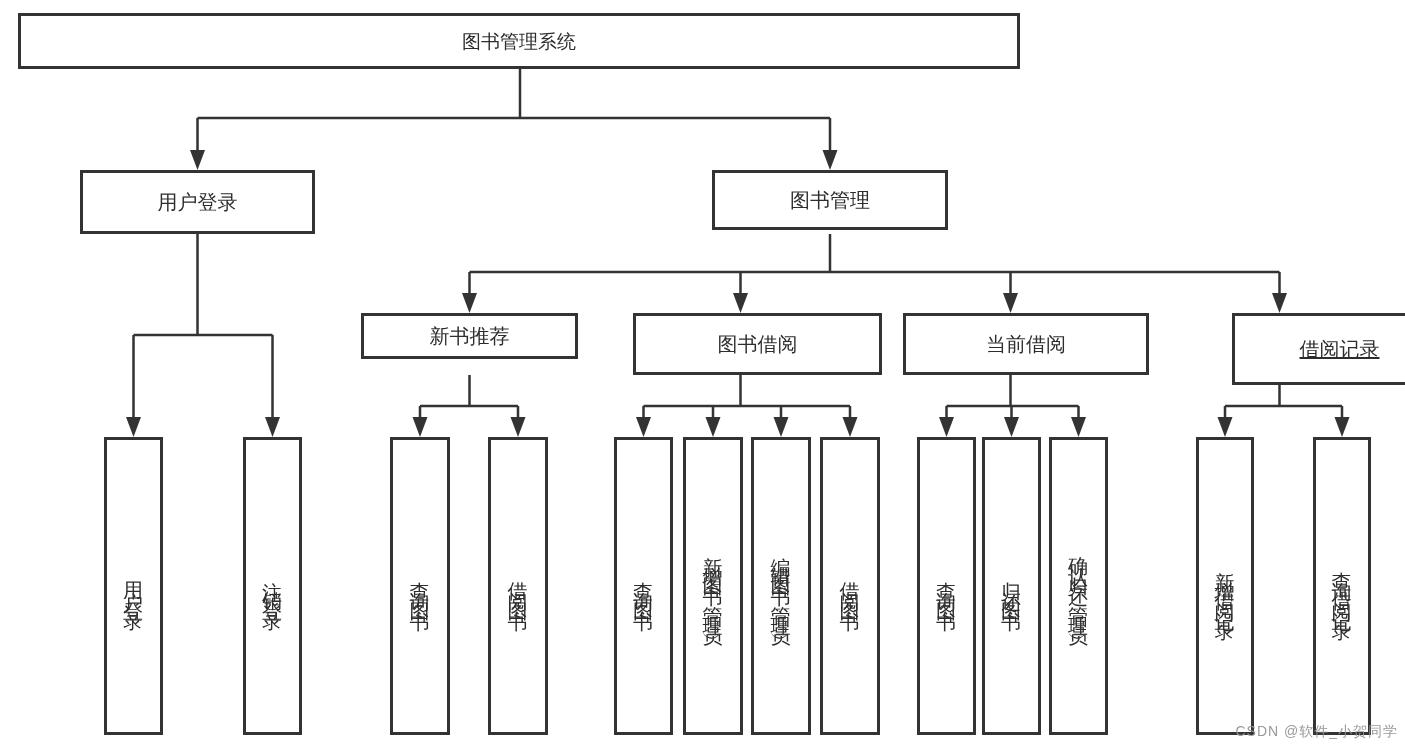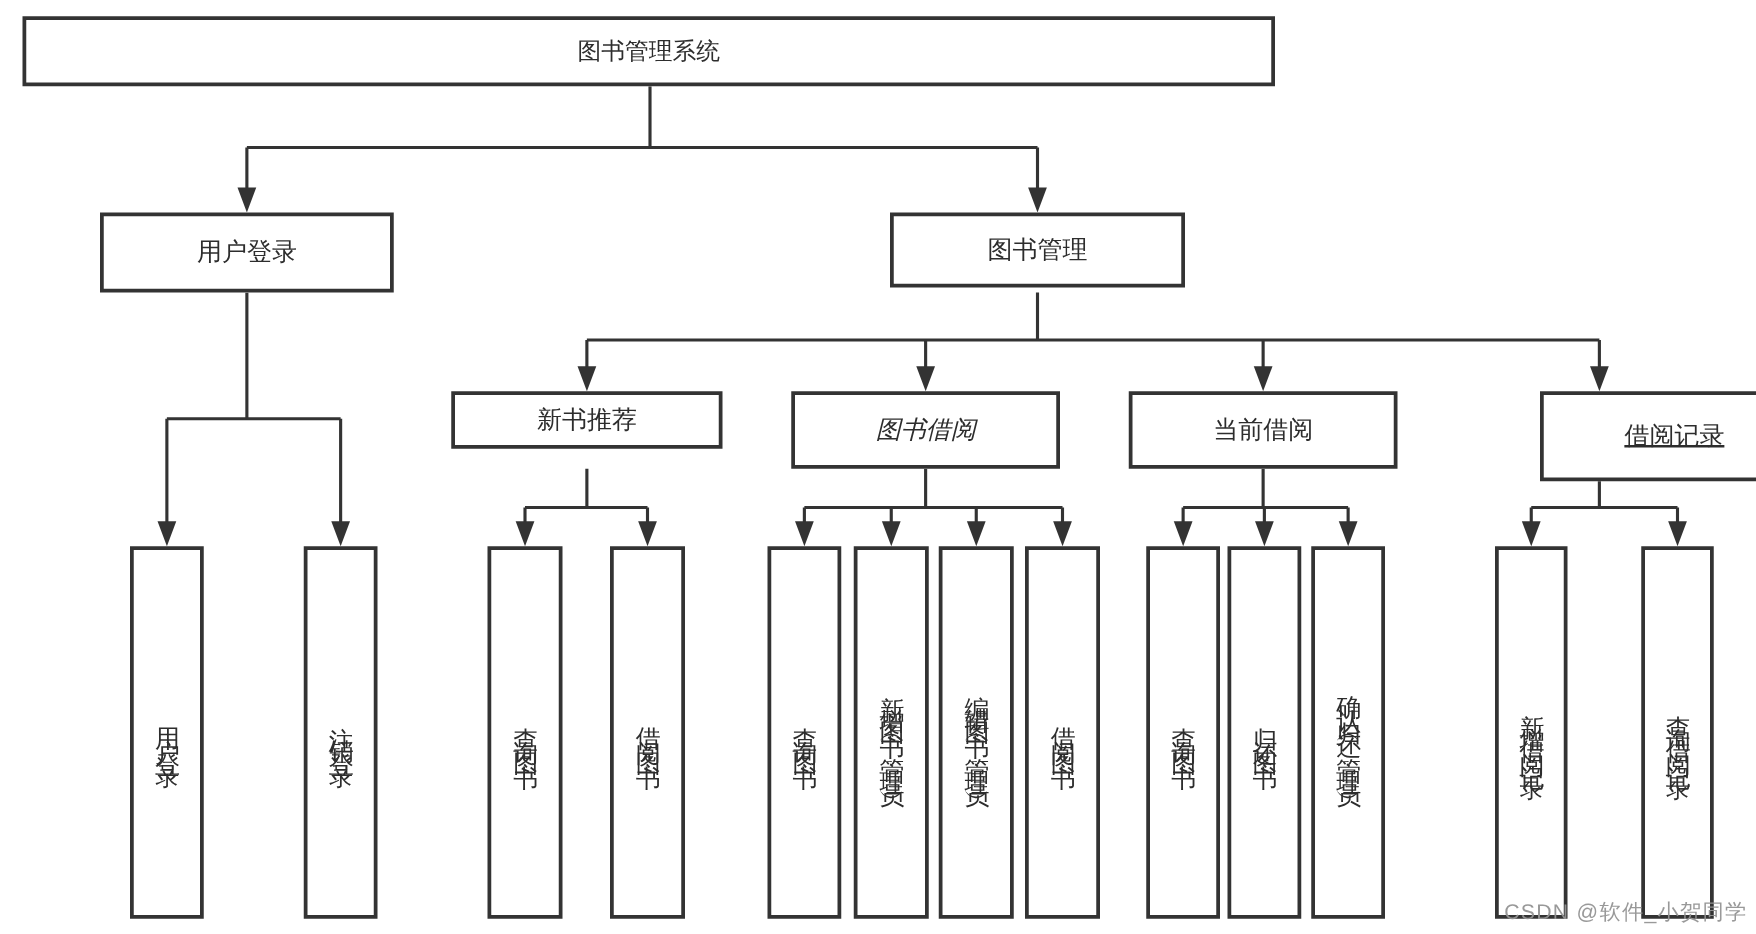--- a/index.html
+++ b/index.html
@@ -48,21 +48,21 @@
     writing-mode: vertical-rl;
     text-orientation: mixed;
     letter-spacing: 10px;
     font-size: 20px;
     color: #2d2d2d;
   }
   .watermark {
     position: absolute;
     right: 7px;
     bottom: 6px;
-    font-size: 17px;
+    font-size: 14px;
     color: rgba(148, 148, 148, 0.95);
     letter-spacing: 1px;
     z-index: 5;
     white-space: nowrap;
   }
 </style>
 </head>
 <body>
 
 <div class="stage">
@@ -109,22 +109,22 @@
       <polygon points="1334.5,417 1349.5,417 1342,437"></polygon>
     </g>
   </svg>
 
   <div class="box root" style="left:18px; top:13px; width:1002px; height:56px;">图书管理系统</div>
 
   <div class="box" style="left:80px; top:170px; width:235px; height:64px;">用户登录</div>
   <div class="box" style="left:712px; top:170px; width:236px; height:60px;">图书管理</div>
 
   <div class="box" style="left:361px; top:313px; width:217px; height:46px;">新书推荐</div>
-  <div class="box" style="left:633px; top:313px; width:215px; height:62px;font-style:italic;">图书借阅</div>
-  <div class="box" style="left:903px; top:313px; width:215px; height:62px;">当前借阅</div>
+  <div class="box" style="left:633px; top:313px; width:249px; height:62px;">图书借阅</div>
+  <div class="box" style="left:903px; top:313px; width:246px; height:62px;">当前借阅</div>
   <div class="box" style="left:1232px; top:313px; width:215px; height:72px;text-decoration:underline;">借阅记录</div>
 
   <div class="box leaf" style="left:104px; width:59px;">
     <span class="vtext">用户登录</span>
   </div>
   <div class="box leaf" style="left:243px; width:59px;">
     <span class="vtext">注销登录</span>
   </div>
 
   <div class="box leaf" style="left:390px; width:60px;">

